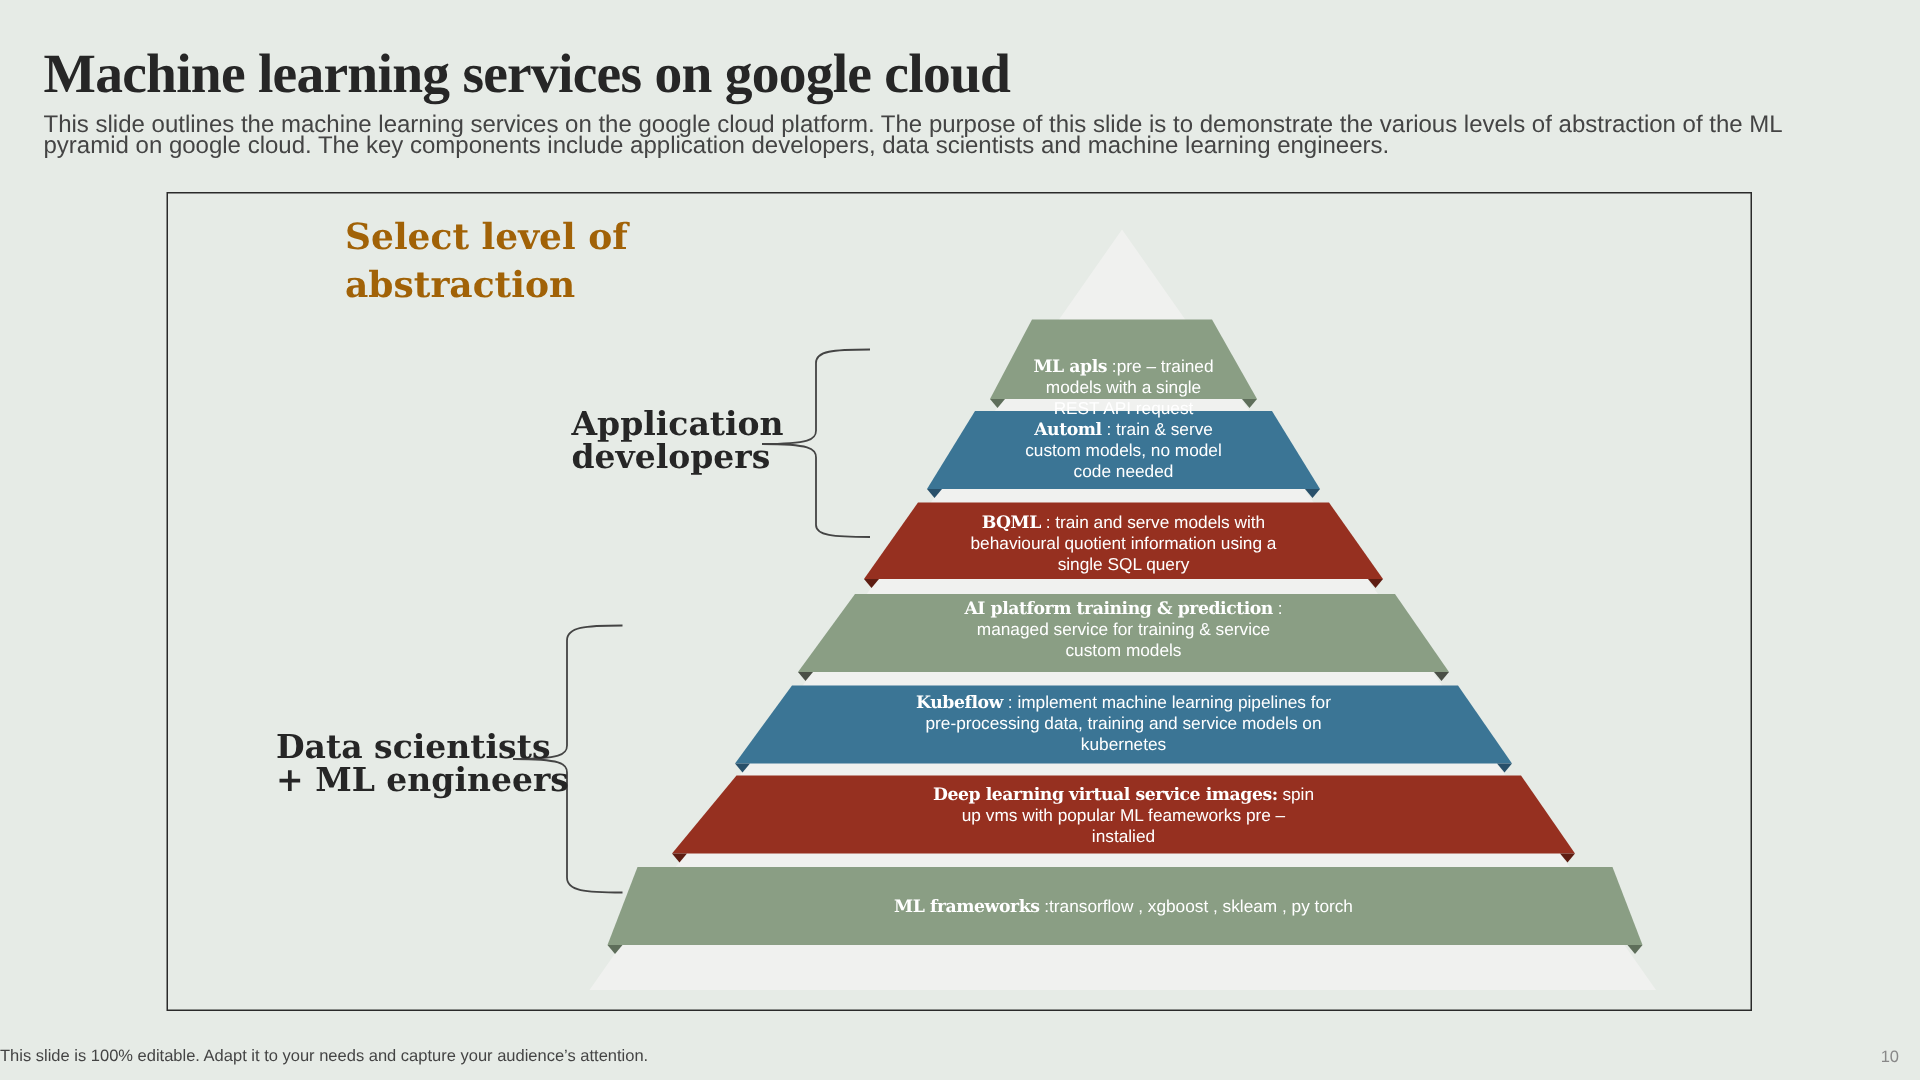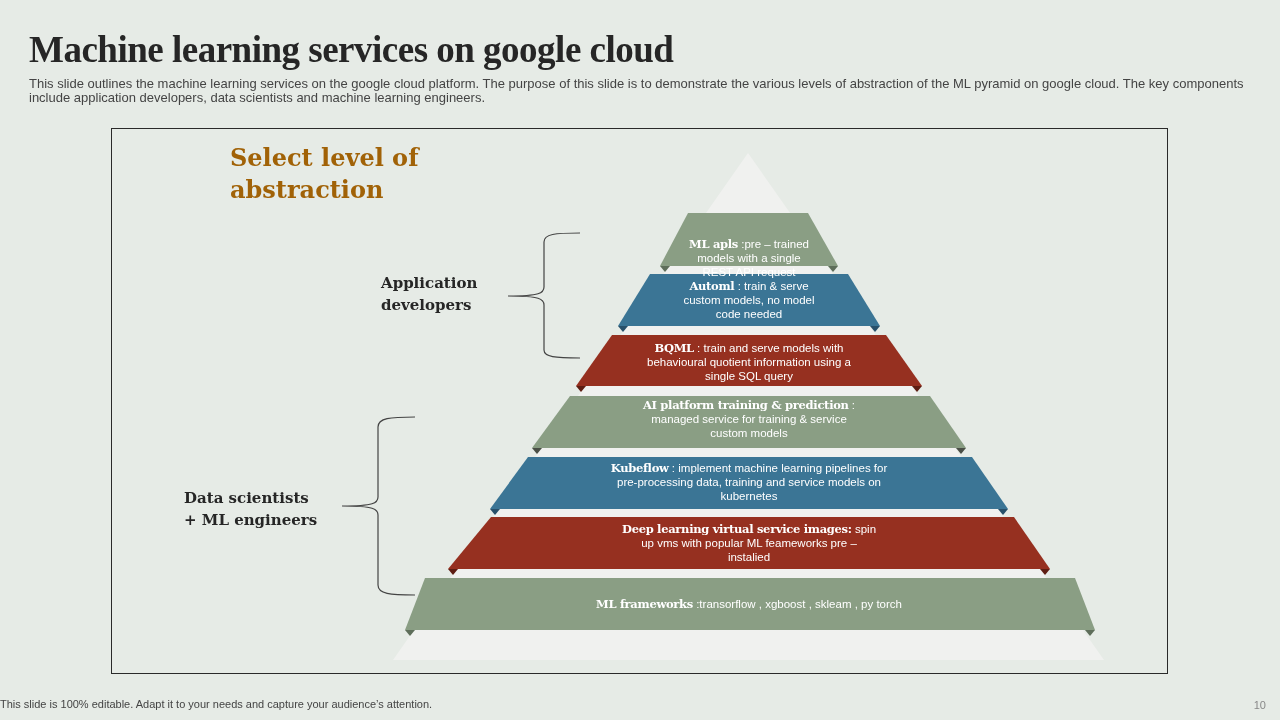--- a/index.html
+++ b/index.html
@@ -10,37 +10,37 @@
     color: #222;
   }
   .title {
     position: absolute; left: 29px; top: 26px;
     font-family: Liberation Serif, serif; font-weight: bold;
     font-size: 37px; letter-spacing: -0.5px; color: #262626;
     margin: 0; line-height: 48px;
   }
   .subtitle {
     position: absolute; left: 29px; top: 77px; width: 1220px;
-    font-size: 13px; line-height: 14px; color: #444;
+    font-size: 16px; line-height: 14px; color: #444;
   }
   .frame {
     position: absolute; left: 111px; top: 128px;
     width: 1057px; height: 546px;
     border: 1px solid #2a2a2a; box-sizing: border-box;
   }
   .diagram-svg { position: absolute; left: 0; top: 0; }
   .heading {
     position: absolute; left: 230px; top: 142px;
     font-family: "DejaVu Serif", serif; font-weight: bold;
     font-size: 24px; line-height: 32px; color: #a16207;
   }
   .group-label {
     position: absolute;
     font-family: "DejaVu Serif", serif; font-weight: bold;
-    font-size: 15px; line-height: 22px; color: #262626;
+    font-size: 22px; line-height: 22px; color: #262626;
   }
   .band-text {
     position: absolute; text-align: center; color: #ffffff;
     font-size: 11.5px; line-height: 14px;
     transform: translateX(-50%);
   }
   .band-text b {
     font-family: "DejaVu Serif", serif; font-weight: bold;
     font-size: 11.5px; letter-spacing: -0.3px;
   }

